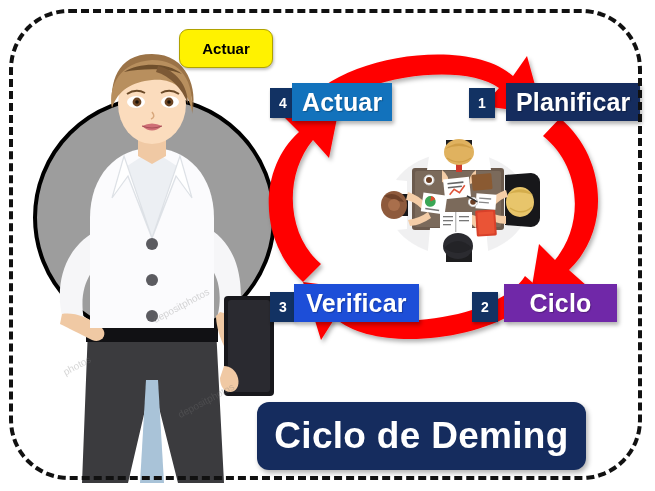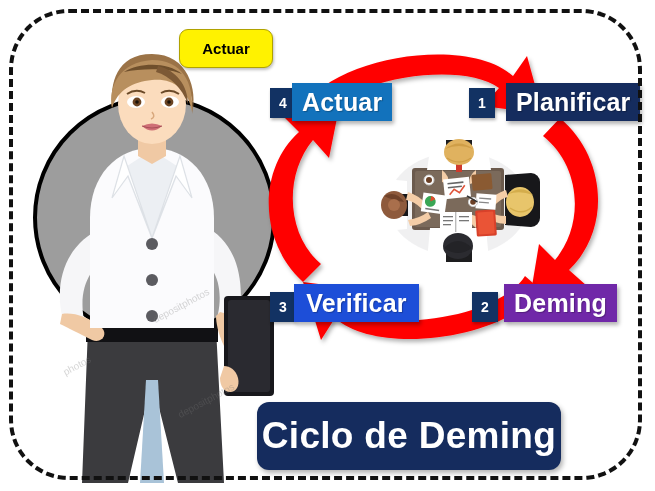--- a/index.html
+++ b/index.html
@@ -42,21 +42,21 @@
   #badge-planificar {left:469px;top:88px;}
   #stage-hacer      {left:504px;top:284px;width:113px;background:#7028A8;}
   #badge-hacer      {left:472px;top:292px;}
   #stage-verificar  {left:294px;top:284px;width:125px;background:#1d4ed8;}
   #badge-verificar  {left:270px;top:292px;}
 
   
   .meeting{position:absolute;left:372px;top:136px;width:172px;height:128px;}
 
   
-  .title-banner{position:absolute;left:257px;top:402px;width:304px;height:68px;
+  .title-banner{position:absolute;left:257px;top:402px;width:329px;height:68px;
                 background:#152c5e;border-radius:12px;
                 display:flex;align-items:center;justify-content:center;
                 box-shadow:2px 3px 5px rgba(0,0,0,.3);}
   .title-banner .t{color:#fff;font-size:37px;font-weight:bold;letter-spacing:.3px;}
 
   
   .wm{position:absolute;color:rgba(120,120,120,.30);font-size:10px;
       font-family:"Liberation Sans", sans-serif;pointer-events:none;user-select:none;}
   .wm.r{transform:rotate(-28deg);}
 </style>
@@ -244,21 +244,21 @@
     <span>1</span>
   </div>
   <div class="stage" id="stage-planificar">
     <span class="lbl">Planificar</span>
   </div>
 
   <div class="badge" id="badge-hacer">
     <span>2</span>
   </div>
   <div class="stage" id="stage-hacer">
-    <span class="lbl">Deming</span>
+    <span class="lbl">Ciclo</span>
   </div>
 
   <div class="badge" id="badge-verificar">
     <span>3</span>
   </div>
   <div class="stage" id="stage-verificar">
     <span class="lbl">Verificar</span>
   </div>
 
   <div class="frame"></div>

